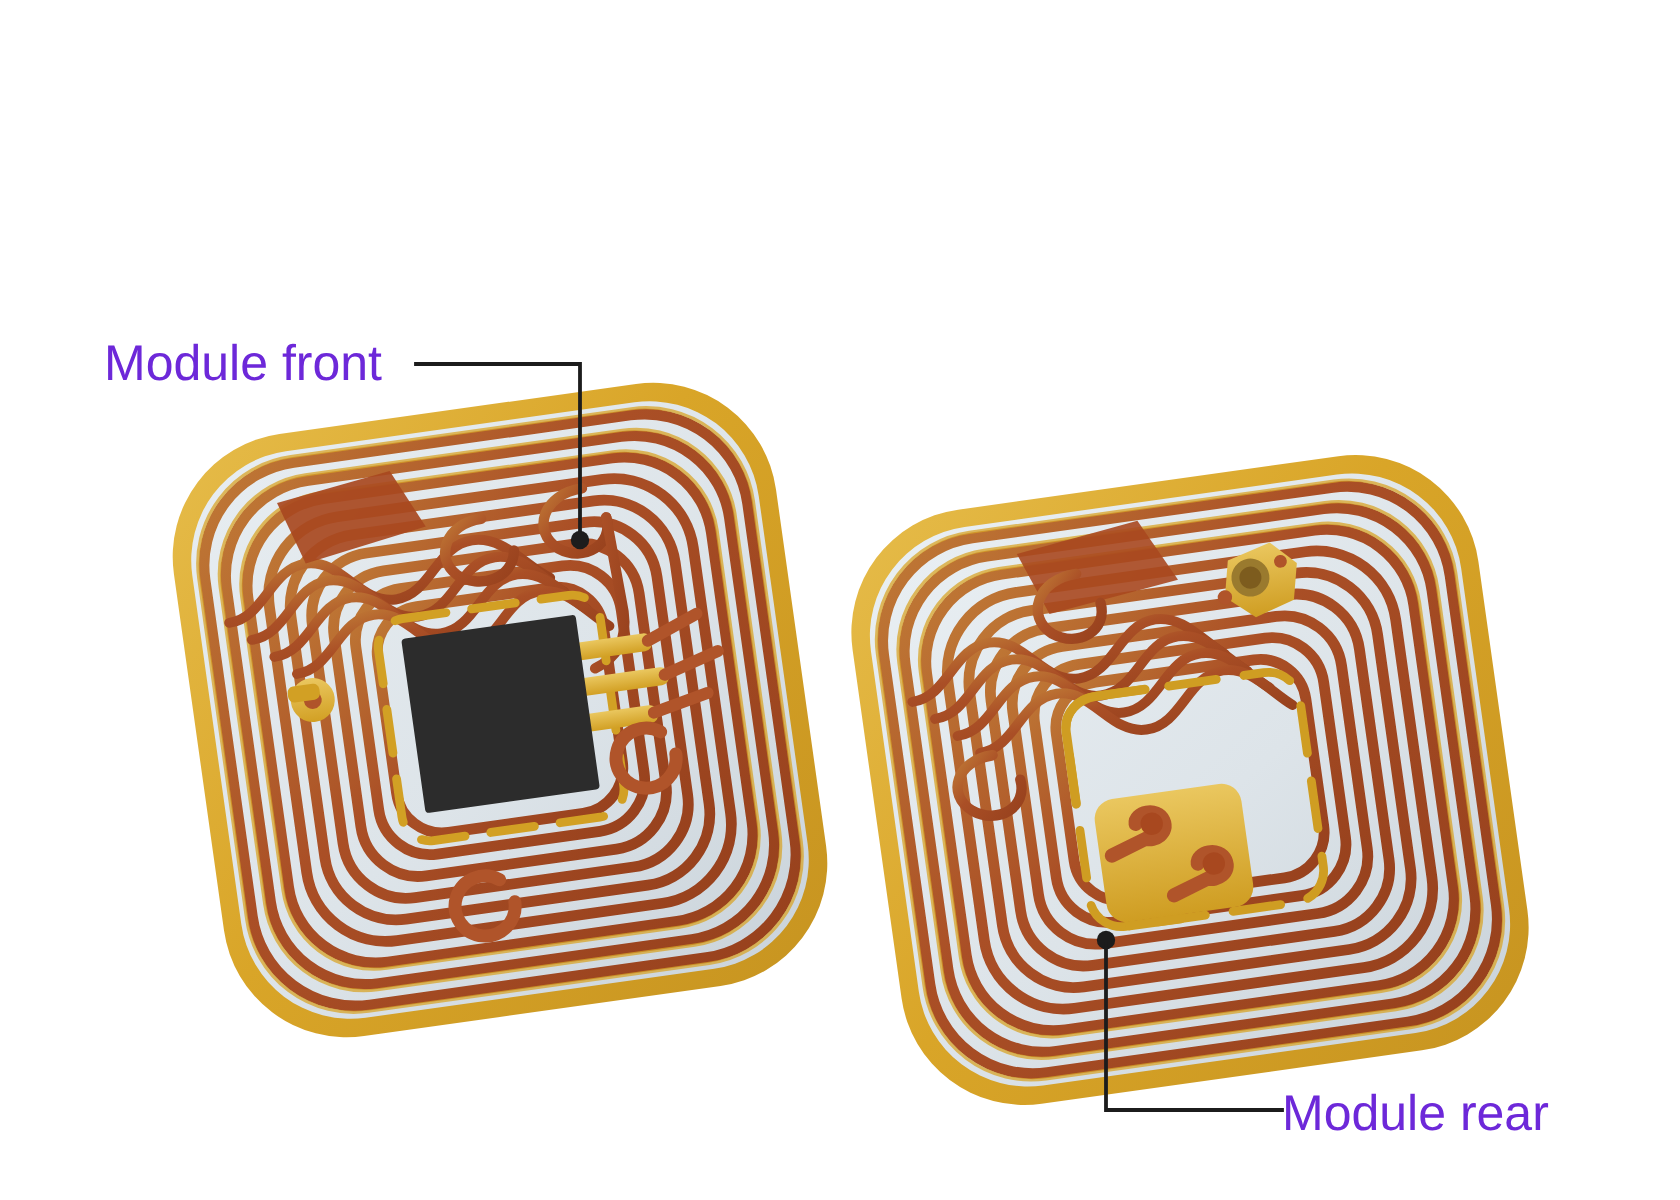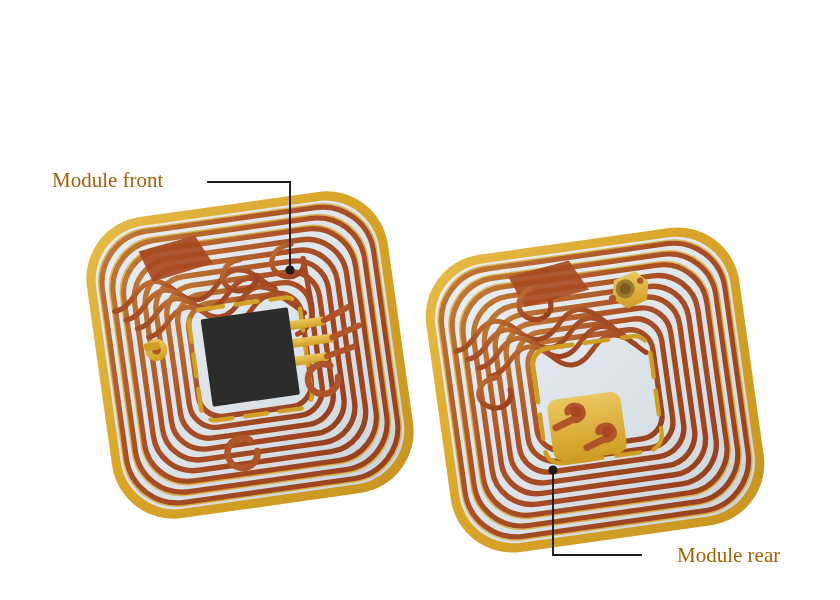--- a/index.html
+++ b/index.html
@@ -30,28 +30,28 @@
     text-align: center;
     font-family: "Liberation Sans", sans-serif;
     font-weight: bold;
     font-size: 37px;
     letter-spacing: -0.4px;
     color: #0e8a84;
     white-space: nowrap;
   }
   .callout-label {
     position: absolute;
-    font-family: Liberation Serif, serif;
+    font-family: Liberation Sans, sans-serif;
     font-weight: normal;
-    font-size: 21px;
-    color: #a16207;
+    font-size: 25px;
+    color: #6d28d9;
     white-space: nowrap;
   }
   #label-module-front { left: 52px; top: 168px; }
-  #label-module-rear  { left: 677px; top: 543px; }
+  #label-module-rear  { left: 641px; top: 543px; }
 
   svg.overlay {
     position: absolute;
     left: 0;
     top: 0;
     width: 840px;
     height: 600px;
     pointer-events: none;
   }
   .leader-line {

